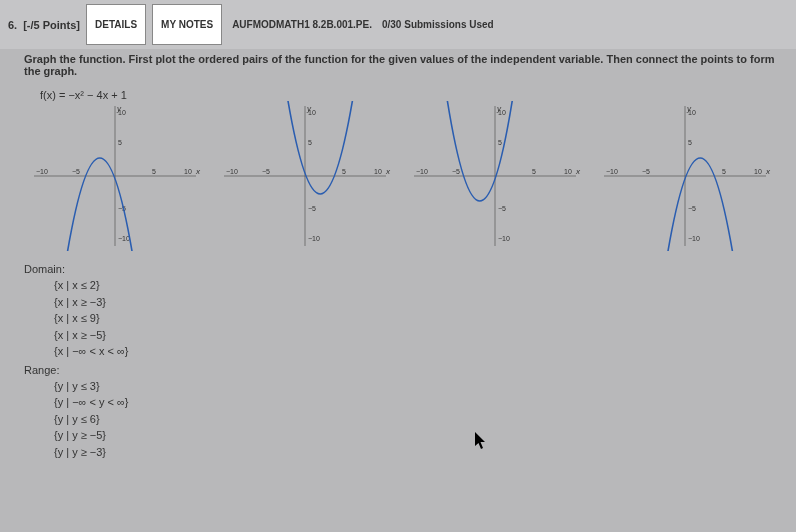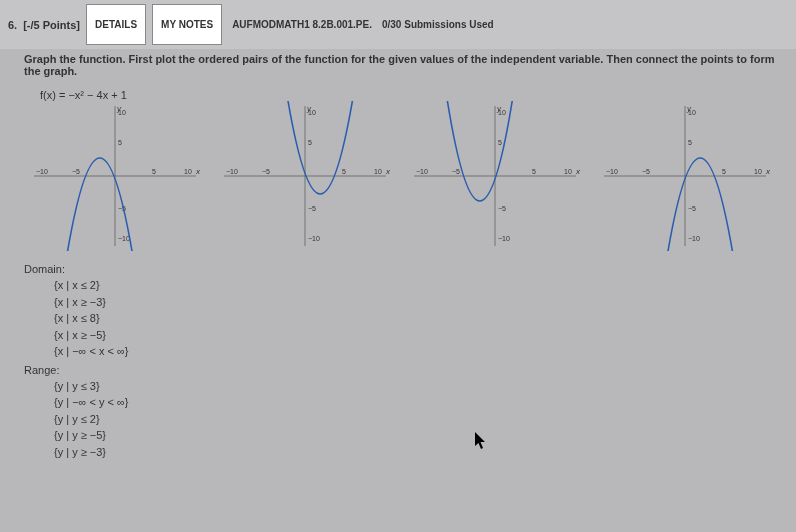--- a/index.html
+++ b/index.html
@@ -113,28 +113,28 @@
         <text class="ticktxt" x="94" y="140">−10</text>
         <path class="curve" d="M70.4,172 Q106.2,-58 142,172"></path>
       </svg>
     </div>
   </div>
 
 
   <div class="subhead">Domain:</div>
   <div class="option">{x | x ≤ 2}</div>
   <div class="option">{x | x ≥ −3}</div>
-  <div class="option">{x | x ≤ 8}</div>
+  <div class="option">{x | x ≤ 9}</div>
   <div class="option">{x | x ≥ −5}</div>
   <div class="option">{x | −∞ &lt; x &lt; ∞}</div>
 
   <div class="subhead">Range:</div>
   <div class="option">{y | y ≤ 3}</div>
   <div class="option">{y | −∞ &lt; y &lt; ∞}</div>
-  <div class="option">{y | y ≤ 2}</div>
+  <div class="option">{y | y ≤ 6}</div>
   <div class="option">{y | y ≥ −5}</div>
   <div class="option">{y | y ≥ −3}</div>
 </div>
 
 <div class="cursor-img">
   <svg width="14" height="18" viewBox="0 0 14 18">
       <path d="M0 0 L0 14 L3.5 11 L6 17 L8 16 L5.5 10 L10 10 Z" fill="#000"></path>
     </svg>
 </div>
 

